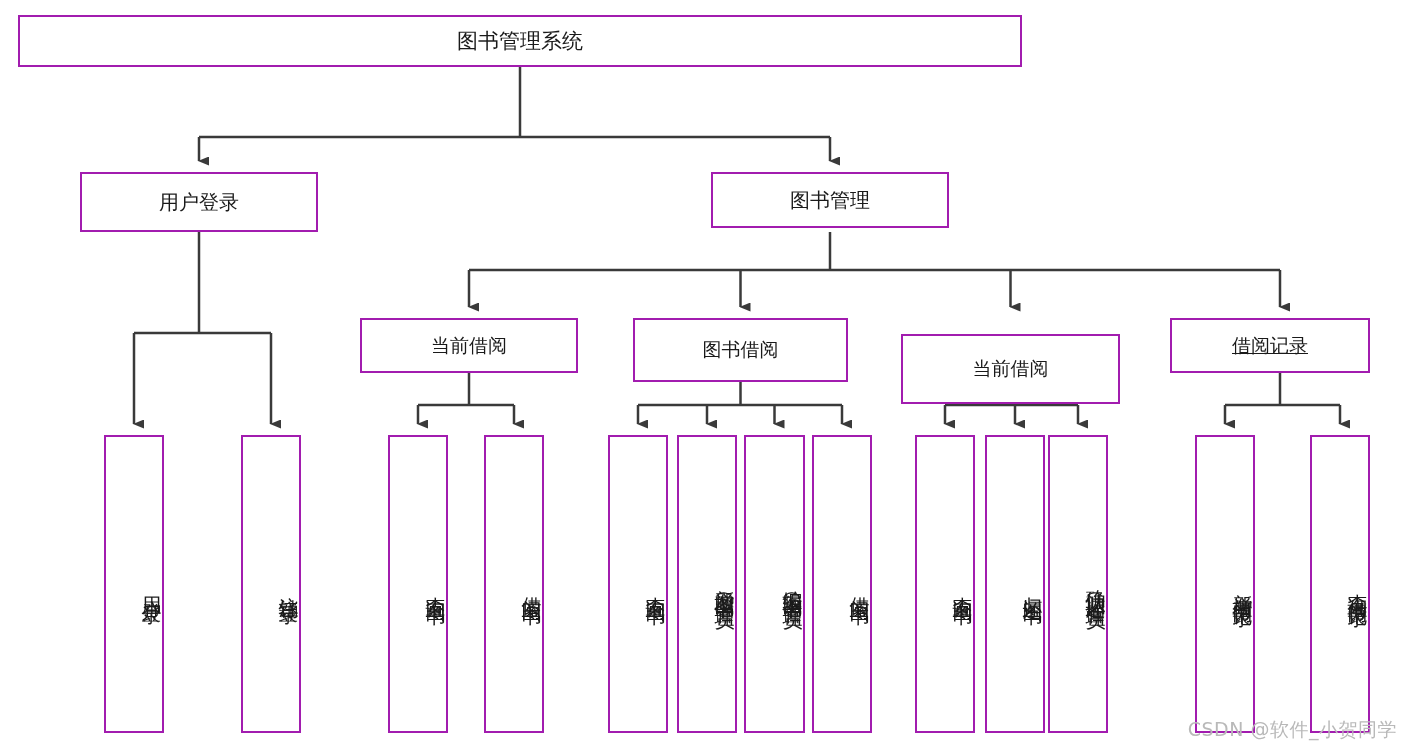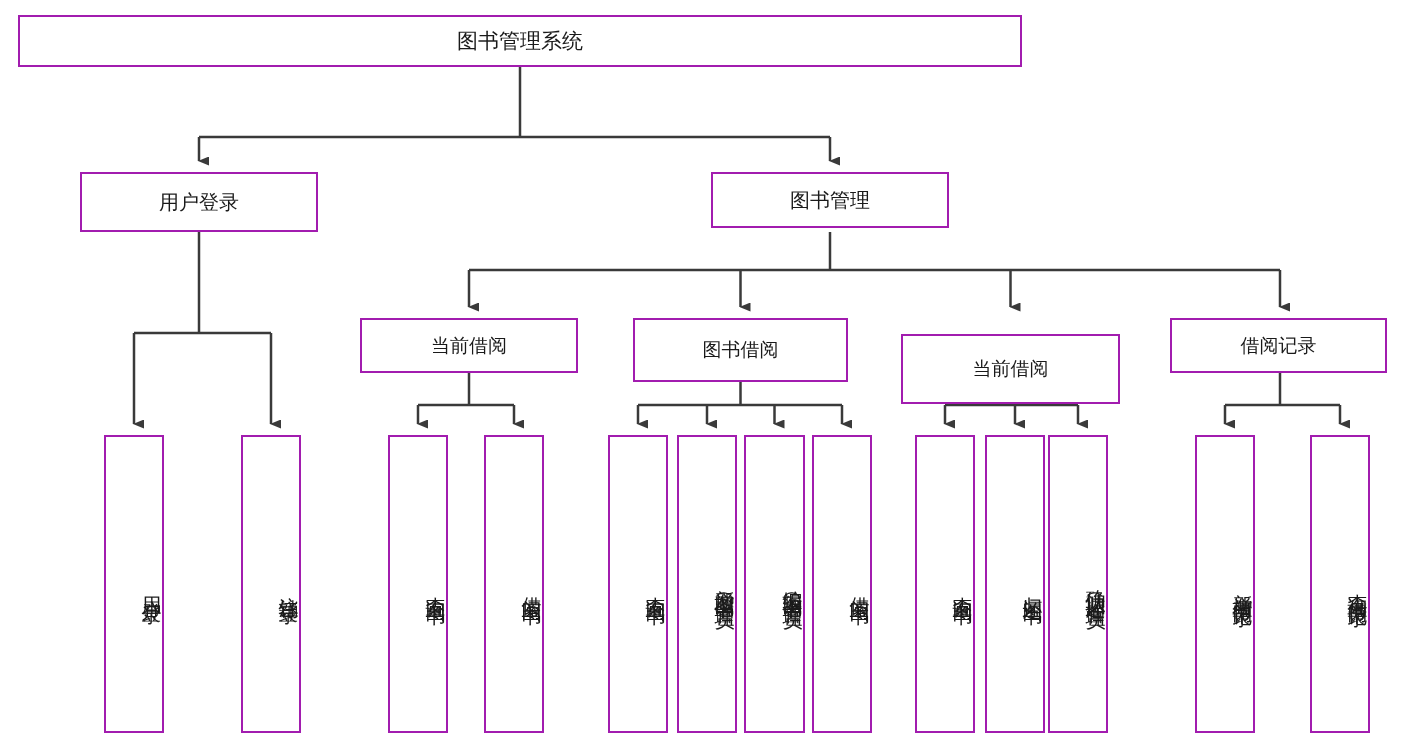--- a/index.html
+++ b/index.html
@@ -129,21 +129,21 @@
       </div>
       <div class="node level3" style="left: 360px; top: 318px; width: 218px; height: 55px;">
         <span class="node-label">当前借阅</span>
       </div>
       <div class="node level3" style="left: 633px; top: 318px; width: 215px; height: 64px;">
         <span class="node-label">图书借阅</span>
       </div>
       <div class="node level3" style="left: 901px; top: 334px; width: 219px; height: 70px;">
         <span class="node-label">当前借阅</span>
       </div>
-      <div class="node level3" style="left: 1170px; top: 318px; width: 217px; height: 55px;">
+      <div class="node level3" style="left: 1170px; top: 318px; width: 200px; height: 55px; text-decoration: underline;">
         <span class="node-label">借阅记录</span>
       </div>
       <div class="node leaf" style="left: 104px; top: 435px; width: 60px; height: 298px;">
         <span class="node-label">用户登录</span>
       </div>
       <div class="node leaf" style="left: 241px; top: 435px; width: 60px; height: 298px;">
         <span class="node-label">注销登录</span>
       </div>
       <div class="node leaf" style="left: 388px; top: 435px; width: 60px; height: 298px;">
         <span class="node-label">查询图书</span>
@@ -173,13 +173,14 @@
         <span class="node-label">确认归还（管理员）</span>
       </div>
       <div class="node leaf" style="left: 1195px; top: 435px; width: 60px; height: 298px;">
         <span class="node-label">新增借阅记录</span>
       </div>
       <div class="node leaf" style="left: 1310px; top: 435px; width: 60px; height: 298px;">
         <span class="node-label">查询借阅记录</span>
       </div>
     </div>
 
+  <div class="watermark">CSDN @软件_小贺同学</div>
 </div>
 
 </body></html>

